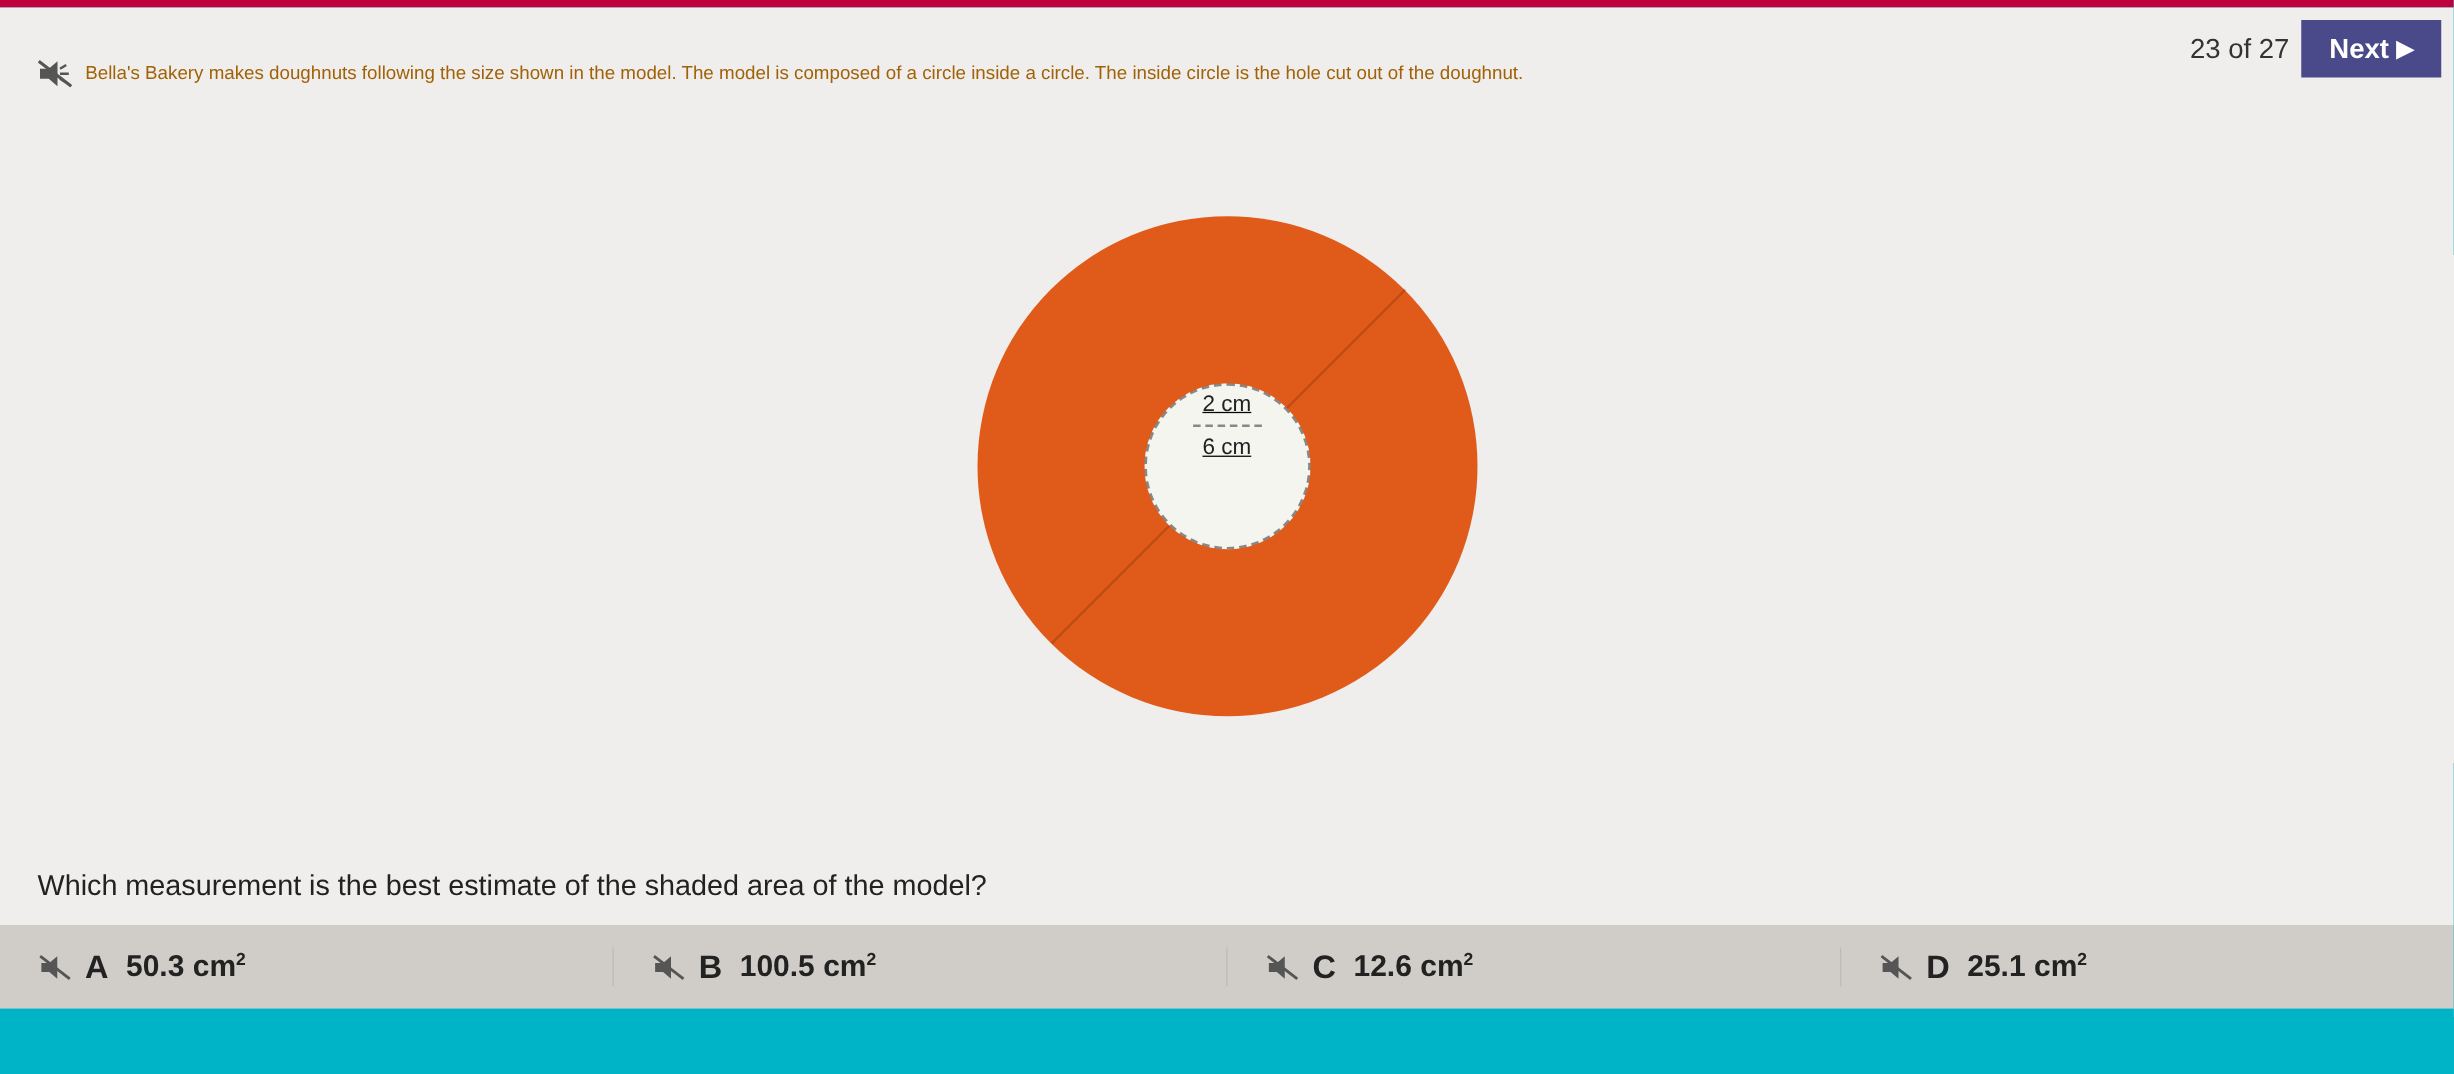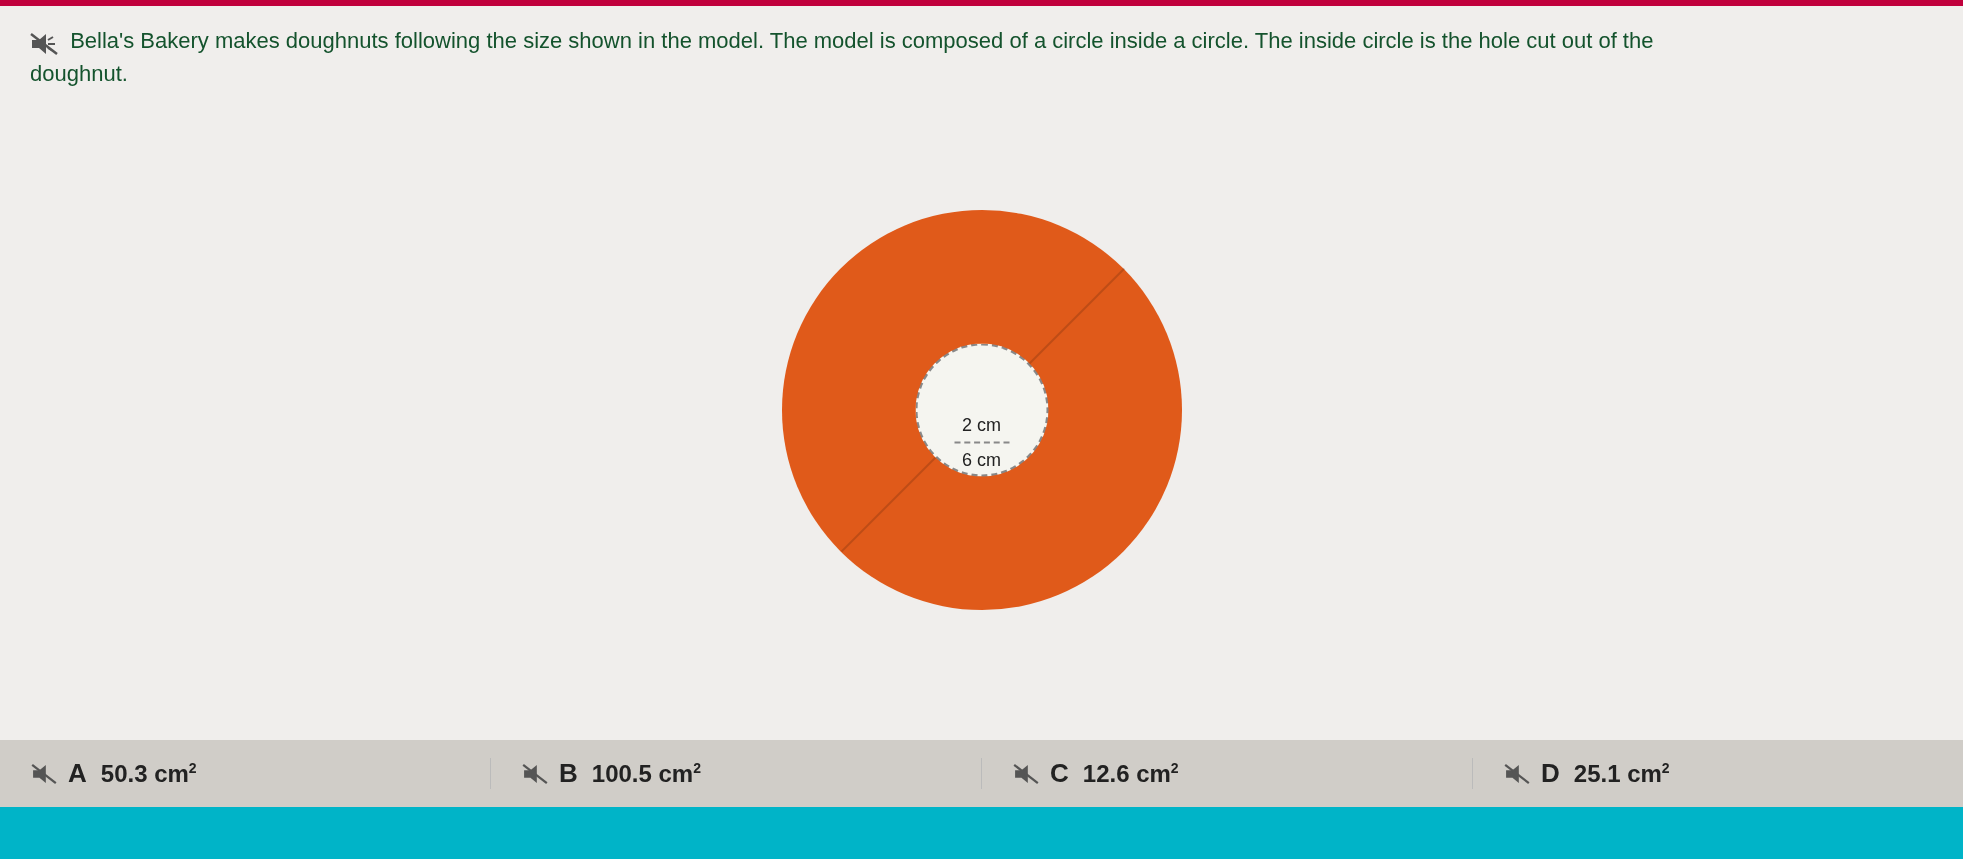--- a/index.html
+++ b/index.html
@@ -55,25 +55,25 @@
       align-items: center;
       gap: 6px;
       font-weight: bold;
     }
 
     .next-arrow {
       font-size: 18px;
     }
 
     .question-text {
-      font-size: 22px;
-      color: #14532d;
+      font-size: 15px;
+      color: #a16207;
       max-width: 1700px;
       line-height: 1.5;
-      margin-top: 0;
+      margin-top: 24px;
     }
 
     .speaker-icon-main {
       display: inline-block;
       width: 28px;
       height: 22px;
       margin-right: 6px;
       vertical-align: middle;
     }
 
@@ -110,21 +110,22 @@
       border-radius: 50%;
       background-color: #f5f5f0;
       border: 2px dashed #888;
       position: absolute;
       top: 50%;
       left: 50%;
       transform: translate(-50%, -50%);
       display: flex;
       flex-direction: column;
       align-items: center;
-      justify-content: flex-end;
+      justify-content: flex-start;
+      text-decoration: underline;
     }
 
     .inner-label {
       font-size: 18px;
       color: #222;
       text-align: center;
       line-height: 1.6;
     }
 
     .dashed-line-h {
@@ -205,20 +206,27 @@
       transform-origin: center center;
     }
   </style>
 </head>
 <body>
 
 <div class="top-bar"></div>
 
 <div class="main-content">
 
+  <div class="header-row">
+    <span class="counter-text">23 of 27</span>
+    <button class="next-button">
+      <span>Next</span>
+      <span class="next-arrow">▶</span>
+    </button>
+  </div>
 
   <div class="question-text">
     <span class="speaker-icon-main">
       <svg width="28" height="22" viewBox="0 0 28 22">
         <polygon points="2,7 9,7 16,1 16,21 9,15 2,15" fill="#555"></polygon>
         <line x1="18" y1="7" x2="23" y2="4" stroke="#555" stroke-width="2"></line>
         <line x1="18" y1="11" x2="25" y2="11" stroke="#555" stroke-width="2"></line>
         <line x1="18" y1="15" x2="23" y2="18" stroke="#555" stroke-width="2"></line>
         <line x1="1" y1="1" x2="27" y2="21" stroke="#555" stroke-width="2.5"></line>
       </svg>
@@ -238,20 +246,21 @@
             <div class="dashed-line-h"></div>
             <span>
               <span>6 cm</span>
             </span>
           </div>
         </div>
       </div>
     </div>
   </div>
 
+  <div class="question-bottom">Which measurement is the best estimate of the shaded area of the model?</div>
 
 </div>
 
 <div class="answers-row">
 
   <div class="answer-option">
     <span class="speaker-small">
       <svg width="26" height="20" viewBox="0 0 28 22">
         <polygon points="2,7 9,7 16,1 16,21 9,15 2,15" fill="#555"></polygon>
         <line x1="1" y1="1" x2="27" y2="21" stroke="#555" stroke-width="2.5"></line>

